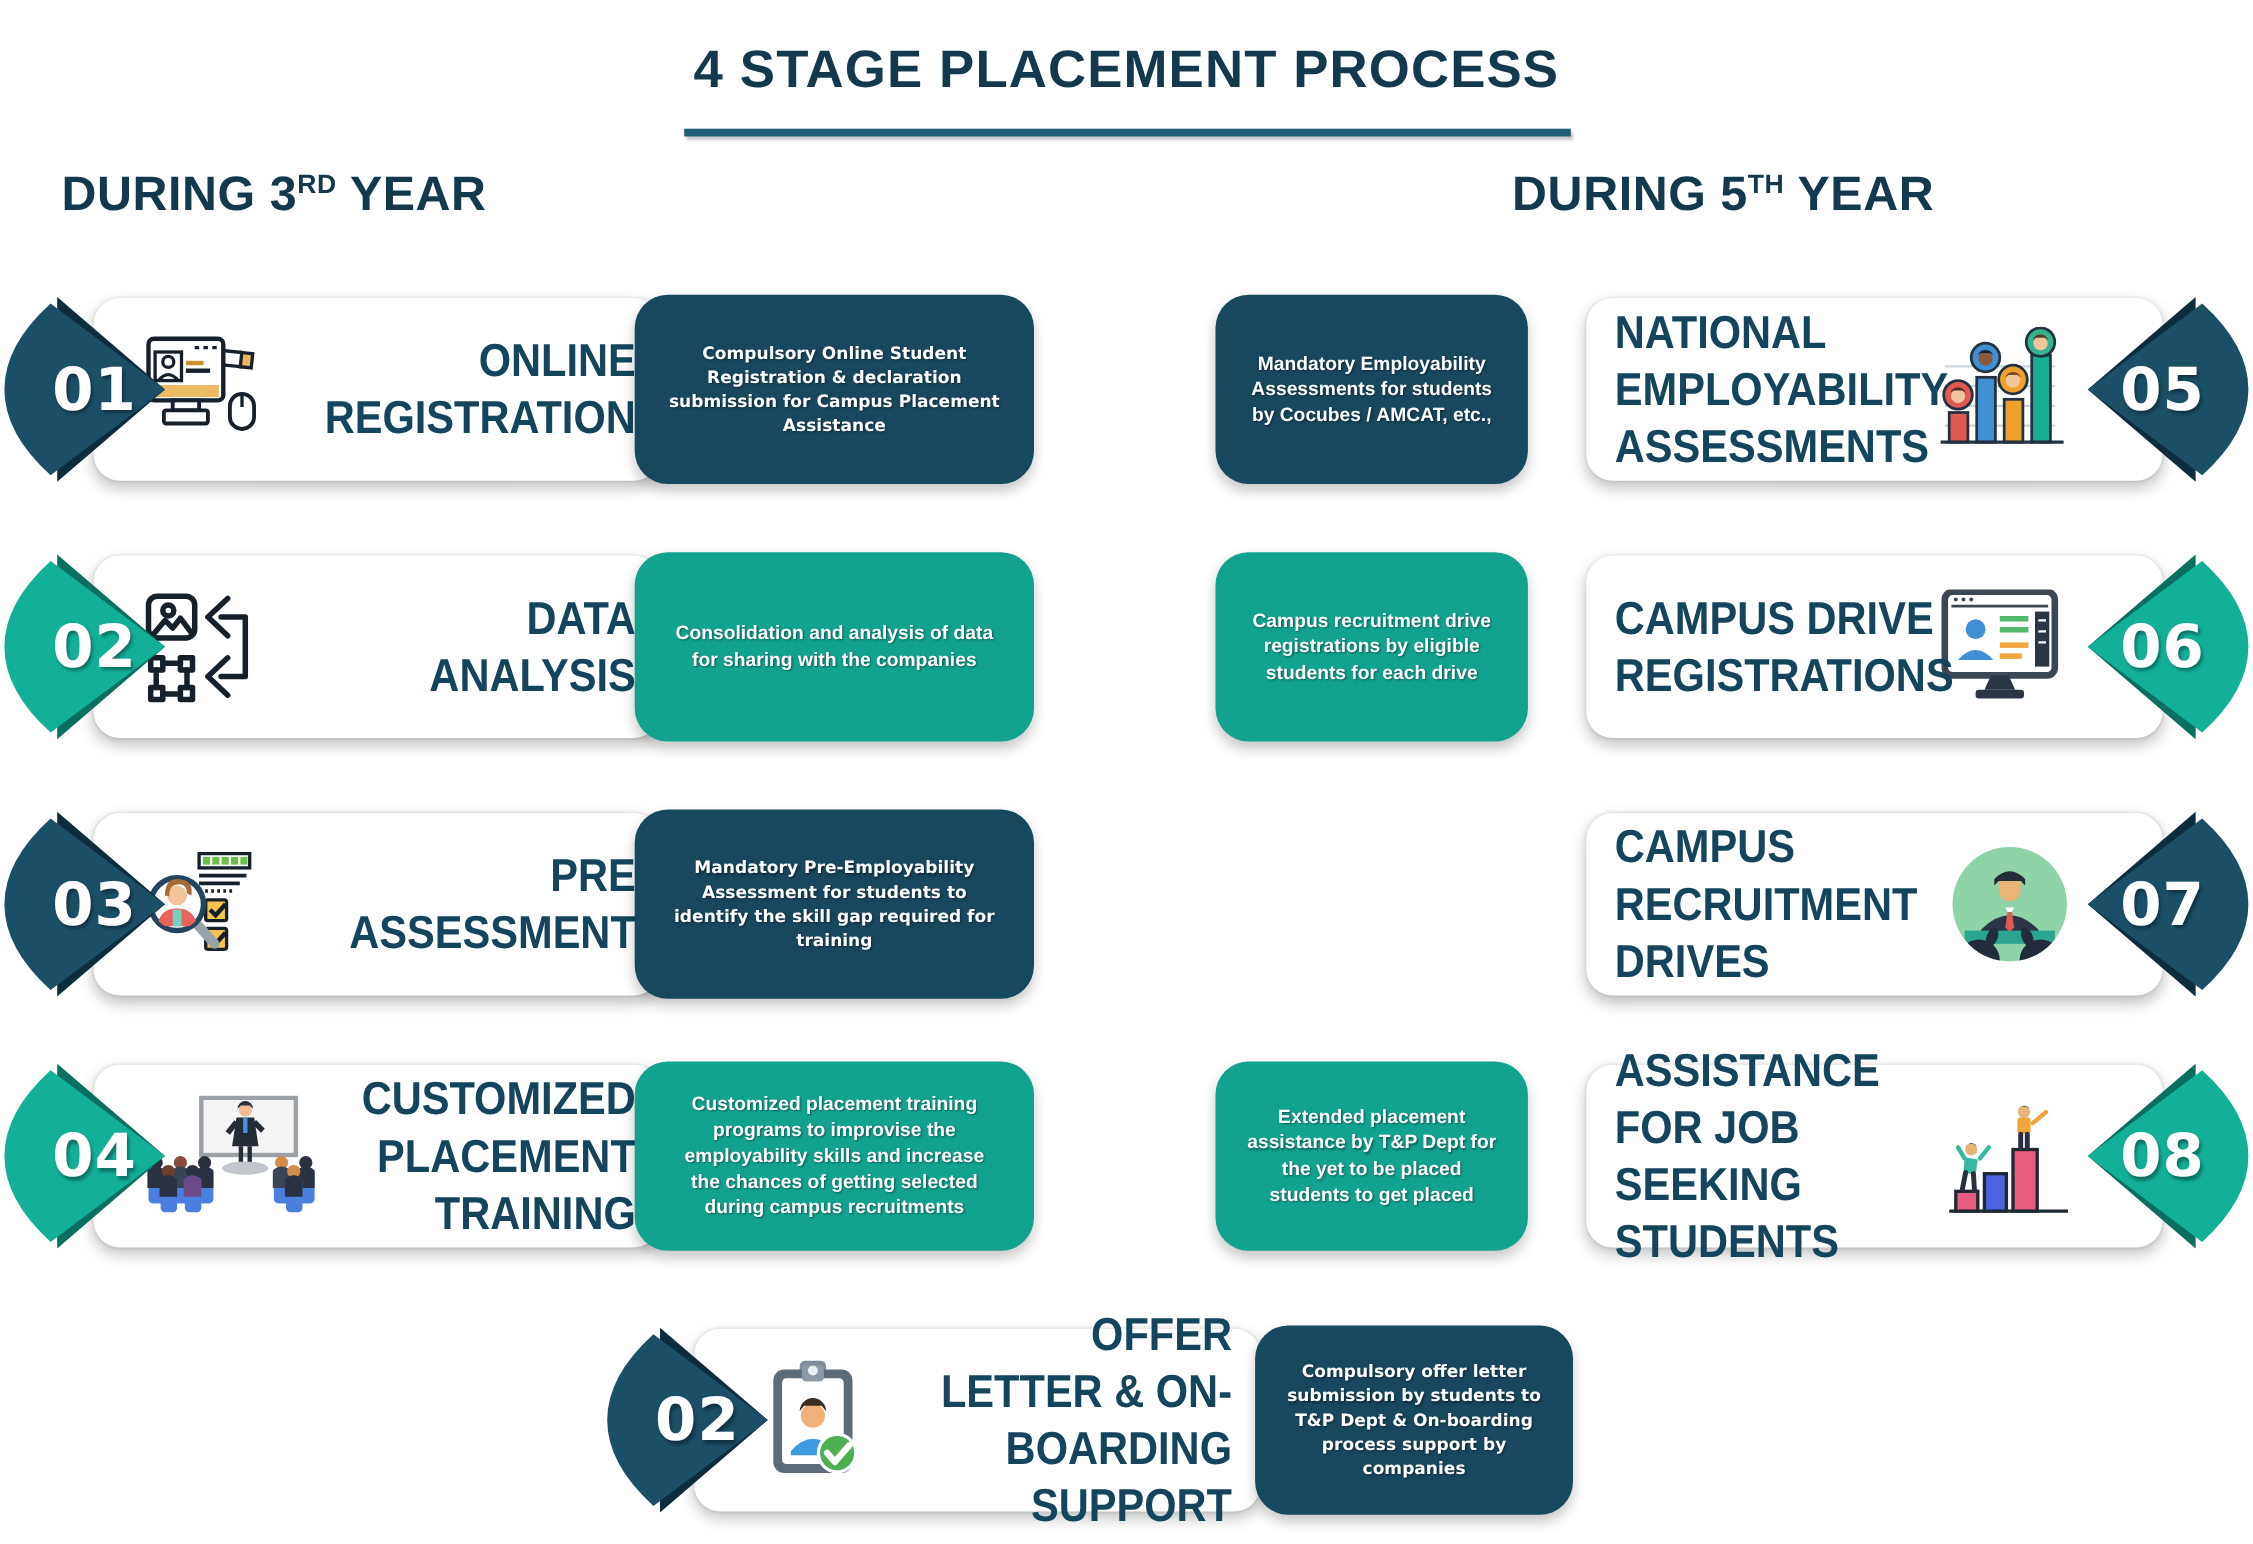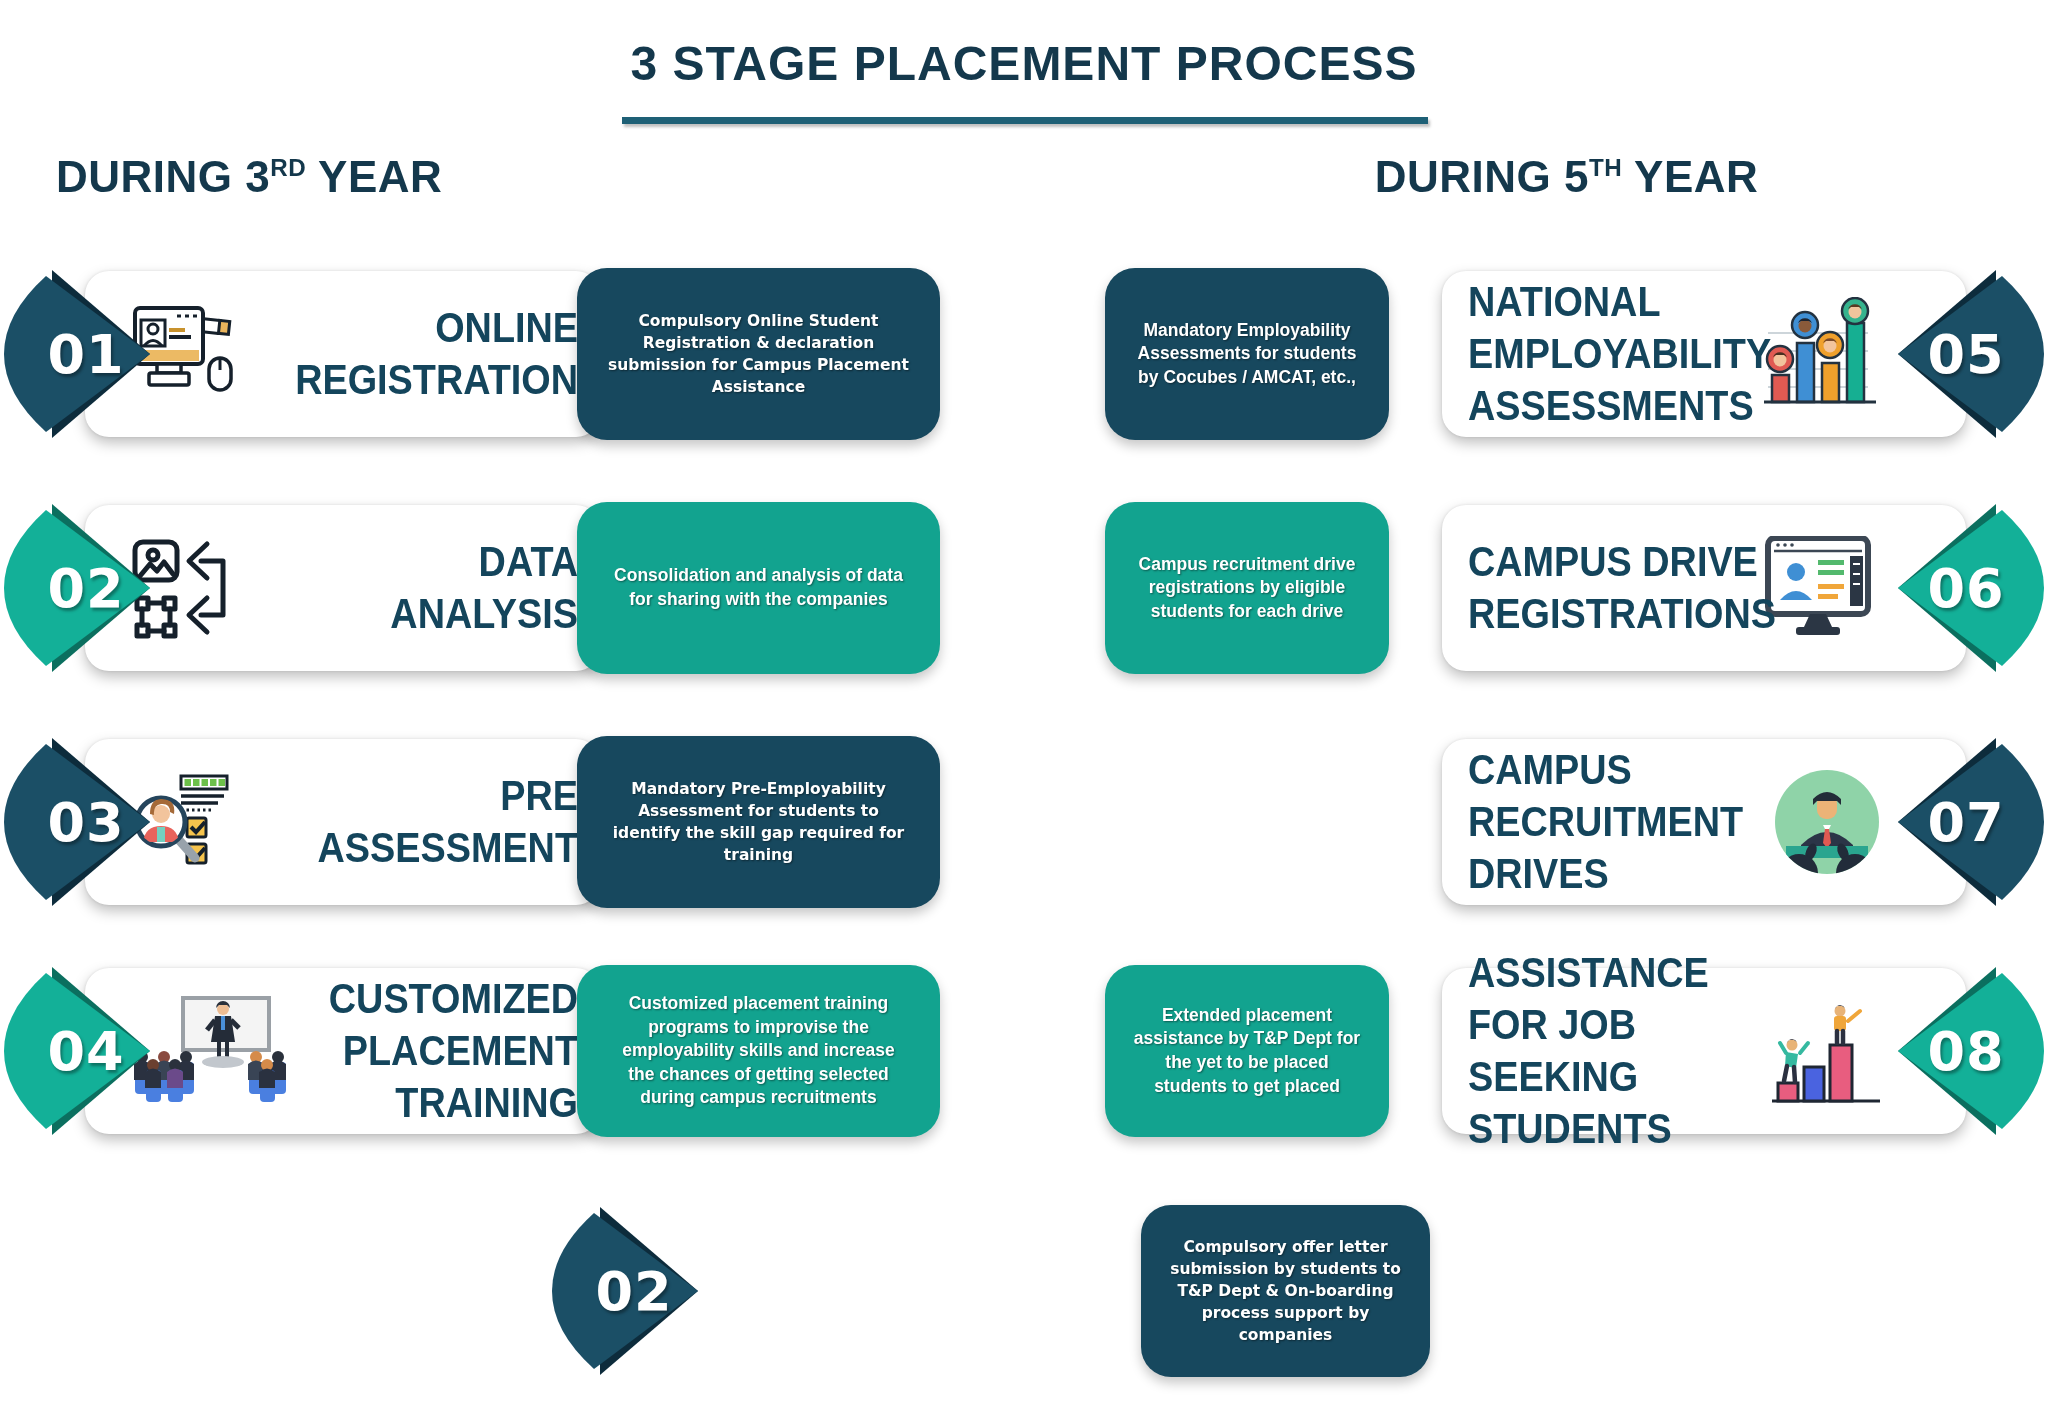--- a/index.html
+++ b/index.html
@@ -63,21 +63,21 @@
   .tone-dark .desc{background:#17485E;}
   .tone-teal .desc{background:#12A38F;}
   .desc--wide{font-family:"DejaVu Sans",sans-serif;font-size:15.5px;line-height:1.42;}
   .desc--narrow{font-family:"Liberation Sans",sans-serif;font-size:17.5px;line-height:1.35;}
 </style>
 </head>
 <body>
 
 <div class="canvas">
 
-  <div class="main-title">3 STAGE PLACEMENT PROCESS</div>
+  <div class="main-title">4 STAGE PLACEMENT PROCESS</div>
   <div class="title-underline"></div>
 
   <div class="col-header left"><span>DURING 3</span><sup>RD</sup><span> YEAR</span></div>
   <div class="col-header right"><span>DURING 5</span><sup>TH</sup><span> YEAR</span></div>
 
   <div class="row left tone-dark" style="top:268px">
     <svg class="arrow" viewBox="0 0 216 172">
       <polygon class="arrow-shadow" points="52,2 150,86 52,170"></polygon>
       <path class="arrow-main" d="M46,8 Q4,46 4,86 Q4,126 46,164 L150,86 Z"></path>
     </svg>
@@ -387,16 +387,33 @@
     </div>
     <div class="desc desc--narrow">Extended placement assistance by T&amp;P Dept for the yet to be placed students to get placed</div>
   </div>
 
   <div class="row center tone-dark" style="top:1205px">
     <svg class="arrow" viewBox="0 0 216 172">
       <polygon class="arrow-shadow" points="52,2 150,86 52,170"></polygon>
       <path class="arrow-main" d="M46,8 Q4,46 4,86 Q4,126 46,164 L150,86 Z"></path>
     </svg>
     <span class="num">02</span>
+    <div class="card">
+      <span class="icon">
+        <svg width="104" height="112" viewBox="0 0 104 112">
+          <rect x="38" y="2" width="24" height="16" rx="5" fill="#7e8c99"></rect>
+          <rect x="14" y="10" width="72" height="94" rx="10" fill="#5c6b78"></rect>
+          <rect x="22" y="18" width="56" height="78" rx="4" fill="#fff"></rect>
+          <rect x="40" y="6" width="20" height="15" rx="4" fill="#8b99a6"></rect>
+          <circle cx="50" cy="11" r="4.5" fill="#e8eef2"></circle>
+          <circle cx="50" cy="52" r="11" fill="#f0b27a"></circle>
+          <path d="M38,48 a12,12 0 0 1 24,0 l-4,-5 h-16 Z" fill="#3a2c20"></path>
+          <path d="M30,84 Q50,62 70,84 L70,88 H30 Z" fill="#3f9be0"></path>
+          <circle cx="72" cy="86" r="17" fill="#4caf50" stroke="#fff" stroke-width="3"></circle>
+          <path d="M63,86 l7,8 13,-15" stroke="#fff" stroke-width="6" fill="none" stroke-linecap="round" stroke-linejoin="round"></path>
+        </svg>
+      </span>
+      <h3 class="stage-title" style="max-width:300px">OFFER LETTER &amp; ON-BOARDING SUPPORT</h3>
+    </div>
     <div class="desc desc--wide">Compulsory offer letter submission by students to T&amp;P Dept &amp; On-boarding process support by companies</div>
   </div>
 
 </div>
 
 </body></html>

